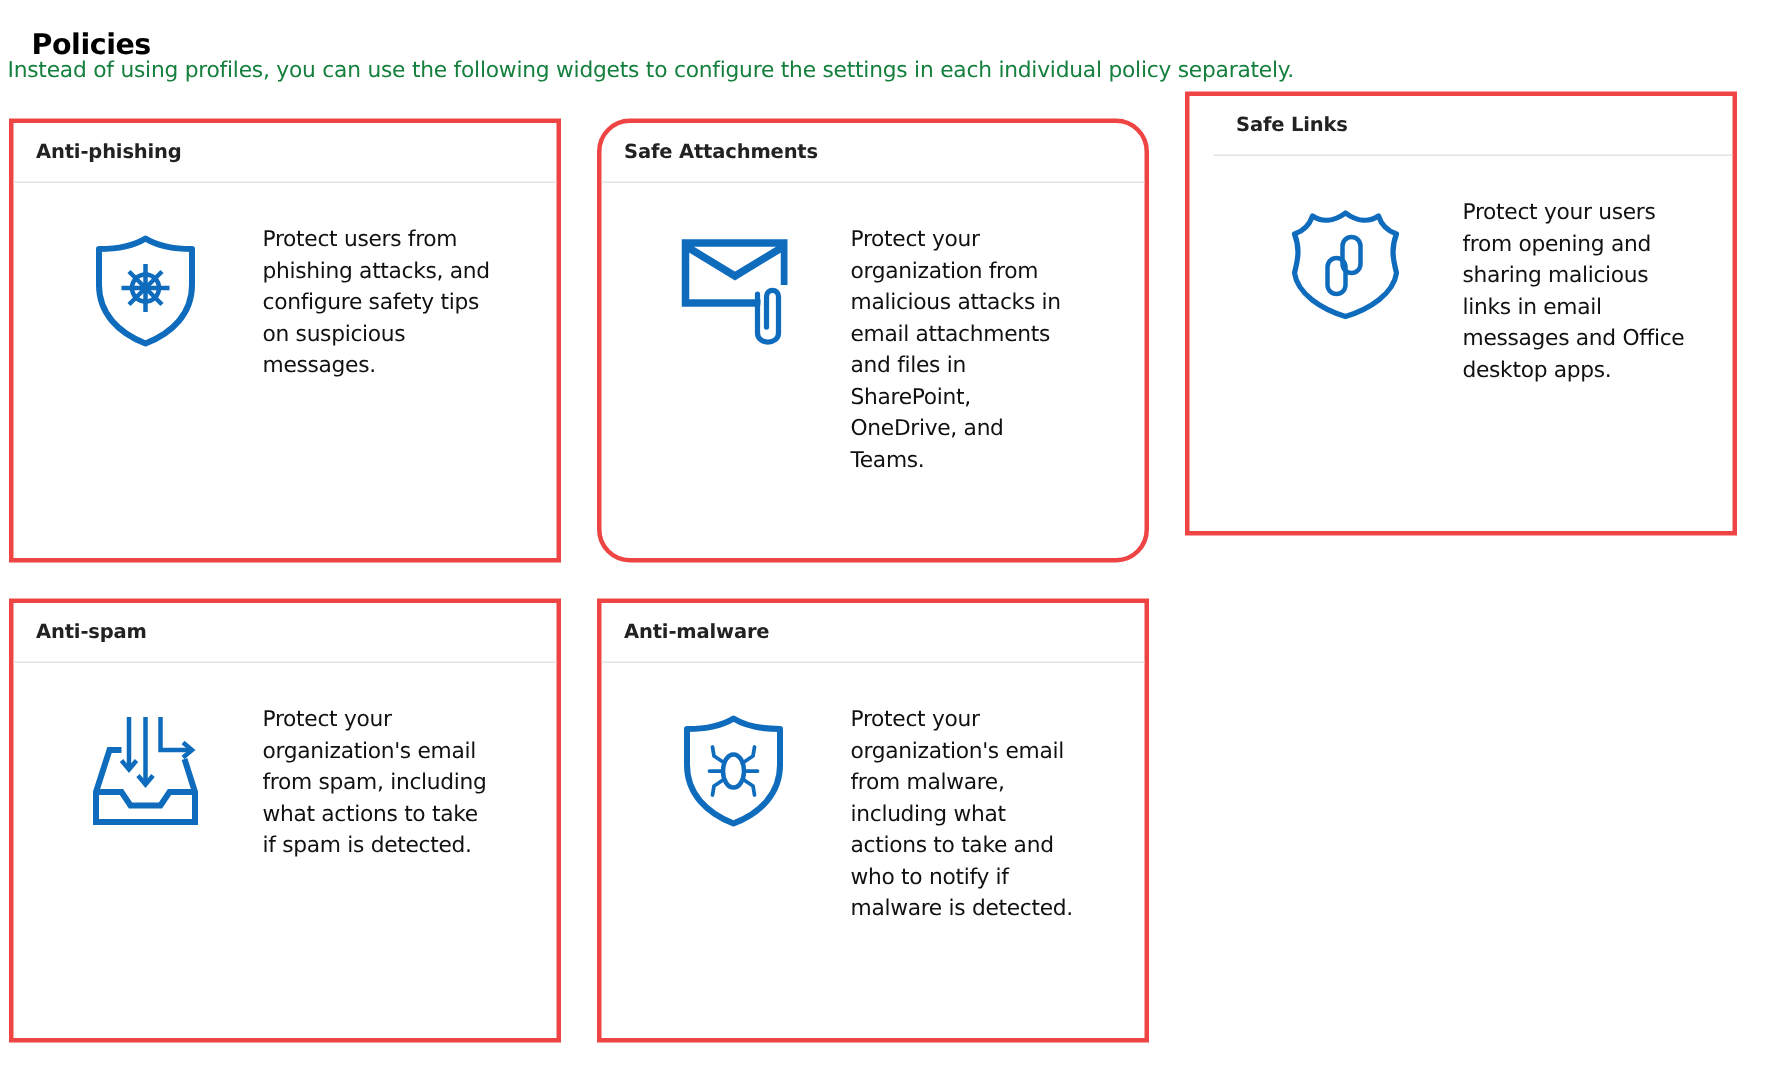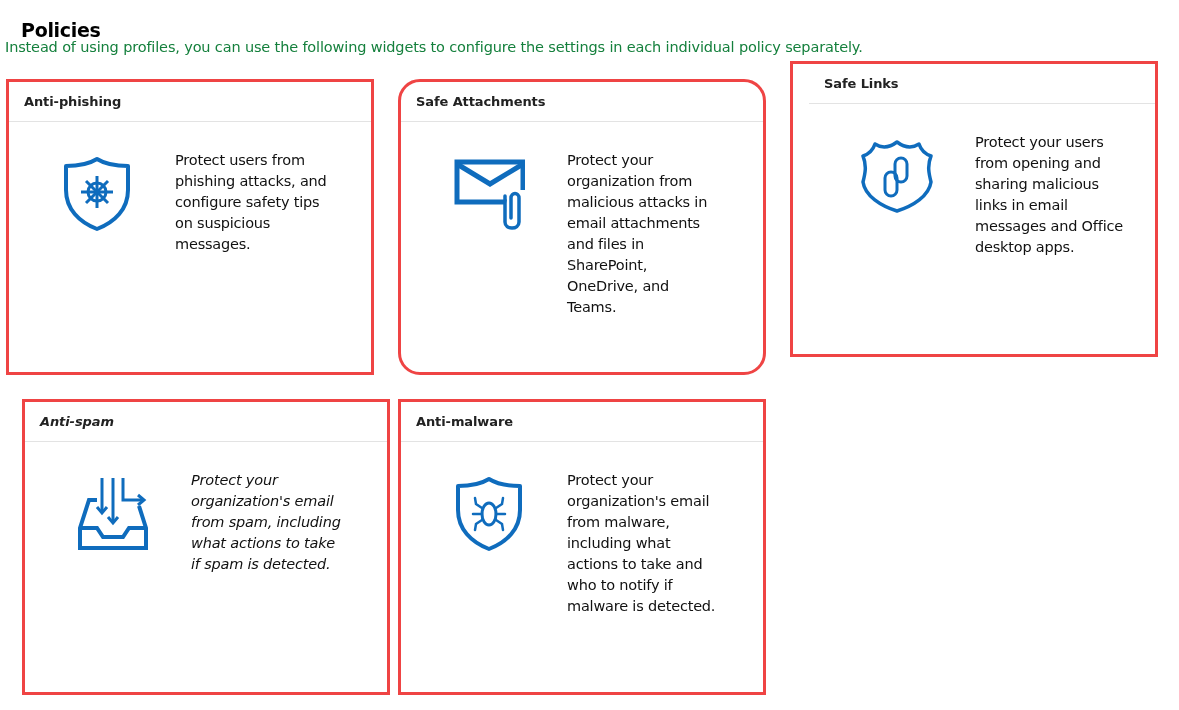--- a/index.html
+++ b/index.html
@@ -58,21 +58,21 @@
       <svg viewBox="0 0 72 76" fill="none" stroke="#0f6cbd">
         <path d="M14 6 C20 10 28 10 36 4 C44 10 52 10 58 6 C60 12 64 16 70 18 C66 28 68 36 70 44 C68 58 52 68 36 73 C20 68 4 58 2 44 C4 36 6 28 2 18 C8 16 12 12 14 6 Z" stroke-width="3.5" stroke-linejoin="round"></path>
         <rect x="24" y="34" width="12" height="24" rx="6" stroke-width="3"></rect>
         <rect x="34" y="20" width="12" height="24" rx="6" stroke-width="3"></rect>
       </svg>
     </div>
     <div class="card-text">Protect your users from opening and sharing malicious links in email messages and Office desktop apps.</div>
   </div>
 </div>
 
-<div class="card" style="left:22px; top:399px;font-style:italic;">
+<div class="card" style="left:6px; top:399px;">
   <div class="card-header">Anti-spam</div>
   <div class="card-body">
     <div class="card-icon">
       <svg viewBox="0 0 72 76" fill="none" stroke="#0f6cbd">
         <path d="M20 24 L12 24 L3 52 L3 72 L69 72 L69 52 L62 30" stroke-width="4" stroke-linejoin="miter"></path>
         <path d="M3 52 L20 52 L26 61 L46 61 L52 52 L69 52" stroke-width="4" stroke-linejoin="miter"></path>
         <line x1="25" y1="2" x2="25" y2="36" stroke-width="3"></line>
         <path d="M20 31 L25 37 L30 31" stroke-width="3"></path>
         <line x1="36" y1="2" x2="36" y2="46" stroke-width="3"></line>
         <path d="M31 41 L36 47 L41 41" stroke-width="3"></path>

